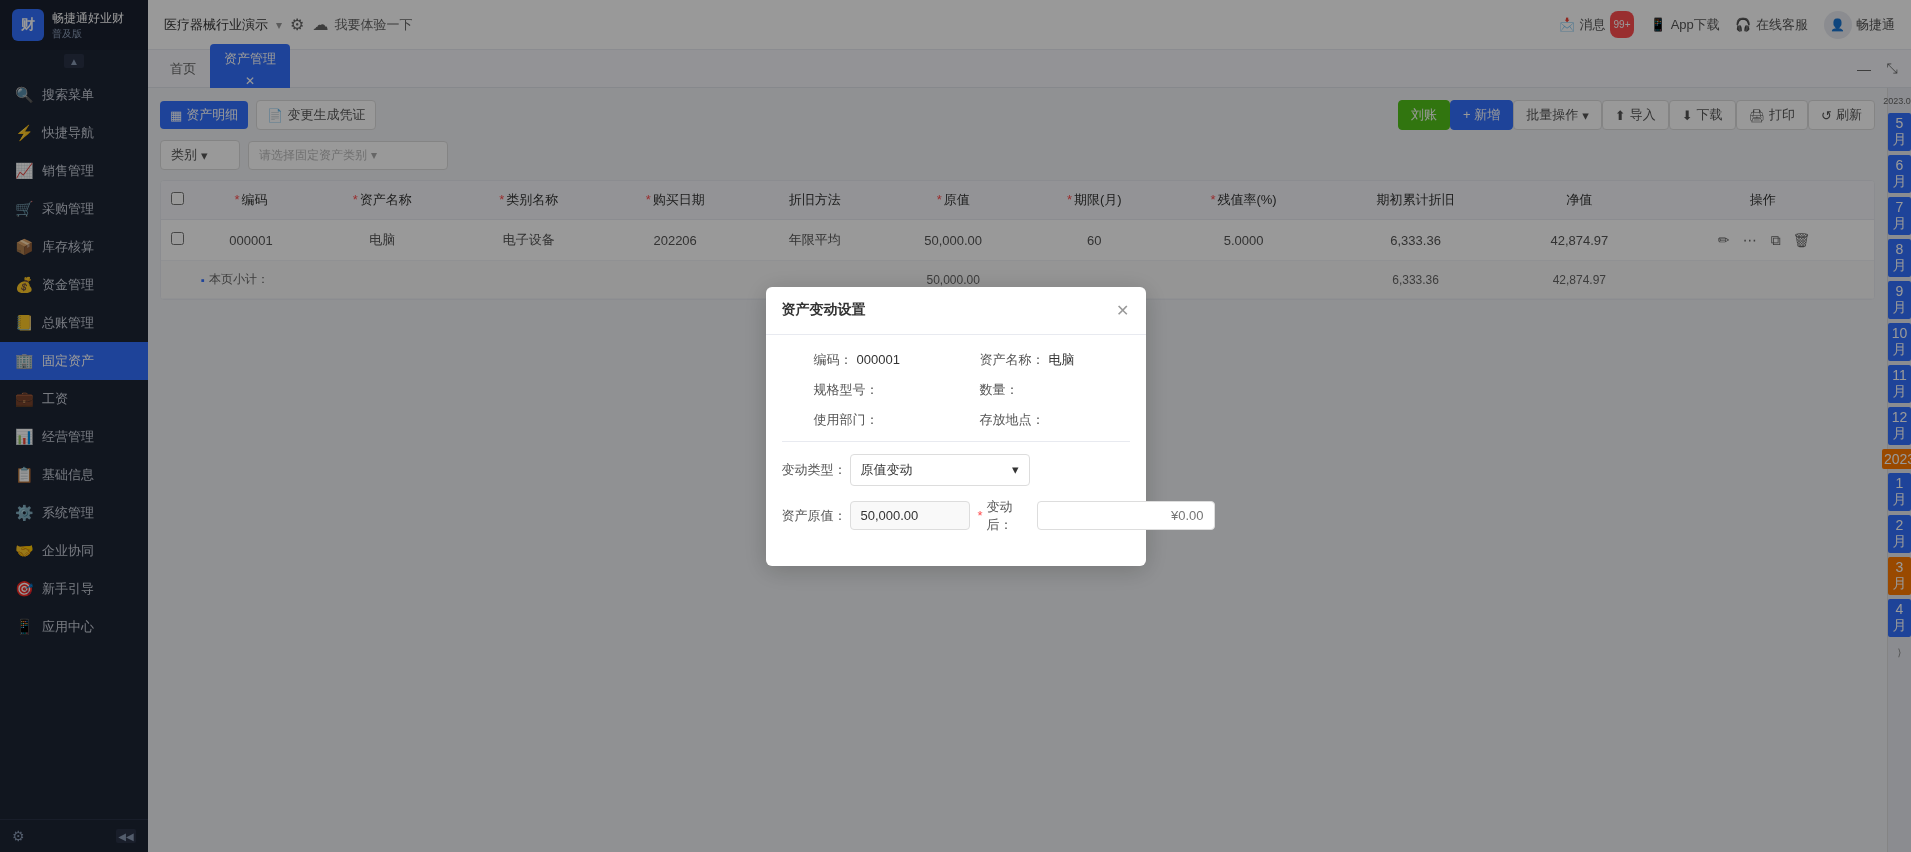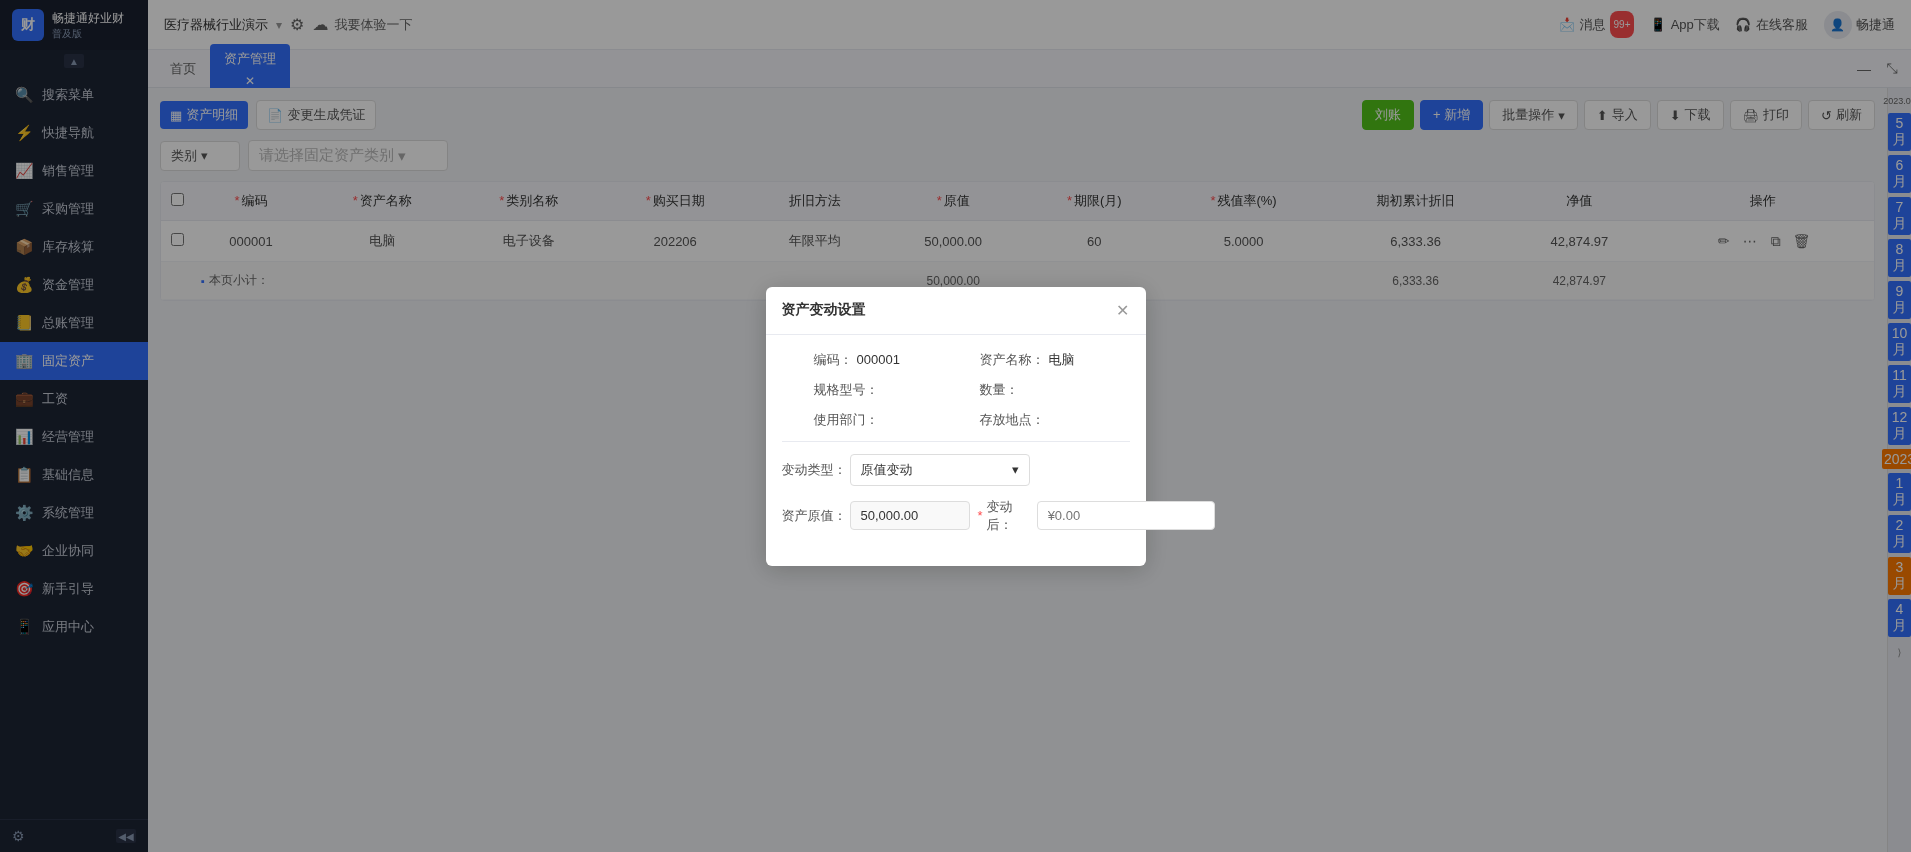--- a/index.html
+++ b/index.html
@@ -41,33 +41,33 @@
     .tab-controls { margin-left: auto; display: flex; gap: 6px; }
     .tab-ctrl-btn { width: 22px; height: 22px; display: flex; align-items: center; justify-content: center; cursor: pointer; color: #666; font-size: 14px; }
 
     
     .content { flex: 1; display: flex; overflow: hidden; background: #f0f2f5; }
     .page-content { flex: 1; padding: 12px; overflow: auto; position: relative; }
 
     
     .toolbar { display: flex; align-items: center; justify-content: space-between; margin-bottom: 10px; }
     .toolbar-left { display: flex; align-items: center; gap: 8px; }
-    .toolbar-right { display: flex; align-items: flex-start; gap: 6px; }
+    .toolbar-right { display: flex; align-items: flex-start; }
     .view-btn { display: flex; align-items: center; gap: 4px; padding: 5px 10px; border-radius: 4px; font-size: 13px; cursor: pointer; }
     .view-btn.active { background: #3370ff; color: #fff; }
     .view-btn:not(.active) { background: #fff; border: 1px solid #ddd; color: #555; }
     .action-btn { display: flex; align-items: center; gap: 4px; padding: 5px 12px; border-radius: 4px; font-size: 13px; cursor: pointer; background: #fff; border: 1px solid #ddd; color: #555; }
     .btn-primary { background: #3370ff; color: #fff; border: 1px solid #3370ff; }
     .btn-green { background: #52c41a; color: #fff; border: 1px solid #52c41a; }
     .dropdown-btn { display: flex; align-items: center; gap: 4px; padding: 5px 12px; border-radius: 4px; font-size: 13px; cursor: pointer; background: #fff; border: 1px solid #ddd; color: #555; }
 
     
     .filter-bar { display: flex; align-items: center; gap: 8px; margin-bottom: 10px; }
     .filter-select { display: flex; align-items: center; gap: 4px; padding: 5px 10px; background: #fff; border: 1px solid #ddd; border-radius: 4px; font-size: 13px; color: #555; cursor: pointer; min-width: 80px; }
-    .filter-input { display: flex; align-items: center; padding: 5px 10px; background: #fff; border: 1px solid #ddd; border-radius: 4px; font-size: 15px; color: #999; min-width: 200px; }
+    .filter-input { display: flex; align-items: center; padding: 5px 10px; background: #fff; border: 1px solid #ddd; border-radius: 4px; font-size: 12px; color: #999; min-width: 200px; }
     .filter-input-arrow { color: #aaa; margin-left: 4px; }
 
     
     .table-container { background: #fff; border-radius: 4px; overflow: hidden; border: 1px solid #e8eaf0; }
     table { width: 100%; border-collapse: collapse; font-size: 13px; }
     th { background: #f5f6fa; color: #333; font-weight: 500; padding: 10px 8px; text-align: center; border-bottom: 1px solid #e8eaf0; white-space: nowrap; }
     td { padding: 10px 8px; border-bottom: 1px solid #f0f2f5; text-align: center; color: #555; }
     .required-star { color: #ff4d4f; margin-right: 2px; }
     .checkbox-cell { width: 32px; }
     .ops-cell { display: flex; align-items: center; gap: 6px; justify-content: center; }
@@ -97,21 +97,21 @@
     .modal-field-label { color: #555; white-space: nowrap; }
     .modal-field-value { color: #333; }
     .modal-divider { border: none; border-top: 1px solid #e8eaf0; margin: 8px 0 12px; }
     .modal-select-row { display: flex; align-items: center; gap: 8px; margin-bottom: 12px; }
     .modal-select-label { font-size: 13px; color: #555; white-space: nowrap; width: 60px; }
     .modal-select-box { flex: 1; display: flex; align-items: center; justify-content: space-between; border: 1px solid #ddd; border-radius: 4px; padding: 6px 10px; font-size: 13px; color: #333; cursor: pointer; max-width: 180px; }
     .modal-input-row { display: flex; align-items: center; gap: 8px; margin-bottom: 16px; }
     .modal-input-value { border: 1px solid #ddd; border-radius: 4px; padding: 6px 10px; font-size: 13px; color: #333; background: #f9f9f9; min-width: 120px; }
     .modal-input-after { display: flex; align-items: center; gap: 4px; }
     .modal-required { color: #ff4d4f; }
-    .modal-input-field { border: 1px solid #ddd; border-radius: 4px; padding: 6px 10px; font-size: 13px; color: #999; min-width: 120px; }
+    .modal-input-field { border: 1px solid #ddd; border-radius: 4px; padding: 6px 10px; font-size: 13px; color: #999; min-width: 120px; text-align: right; }
     .modal-footer { display: flex; align-items: center; justify-content: center; gap: 12px; padding: 12px 16px; }
     .modal-btn-cancel { padding: 7px 24px; border-radius: 4px; border: 1px solid #3370ff; background: #fff; color: #3370ff; font-size: 13px; cursor: pointer; }
     .modal-btn-save { padding: 7px 24px; border-radius: 4px; border: 1px solid #3370ff; background: #3370ff; color: #fff; font-size: 13px; cursor: pointer; }
   </style>
 </head>
 <body>
 
 <div class="sidebar">
   <div class="sidebar-logo">
     <div style="width:32px;height:32px;background:#3370ff;border-radius:6px;display:flex;align-items:center;justify-content:center;color:#fff;font-size:14px;font-weight:bold;">财</div>

